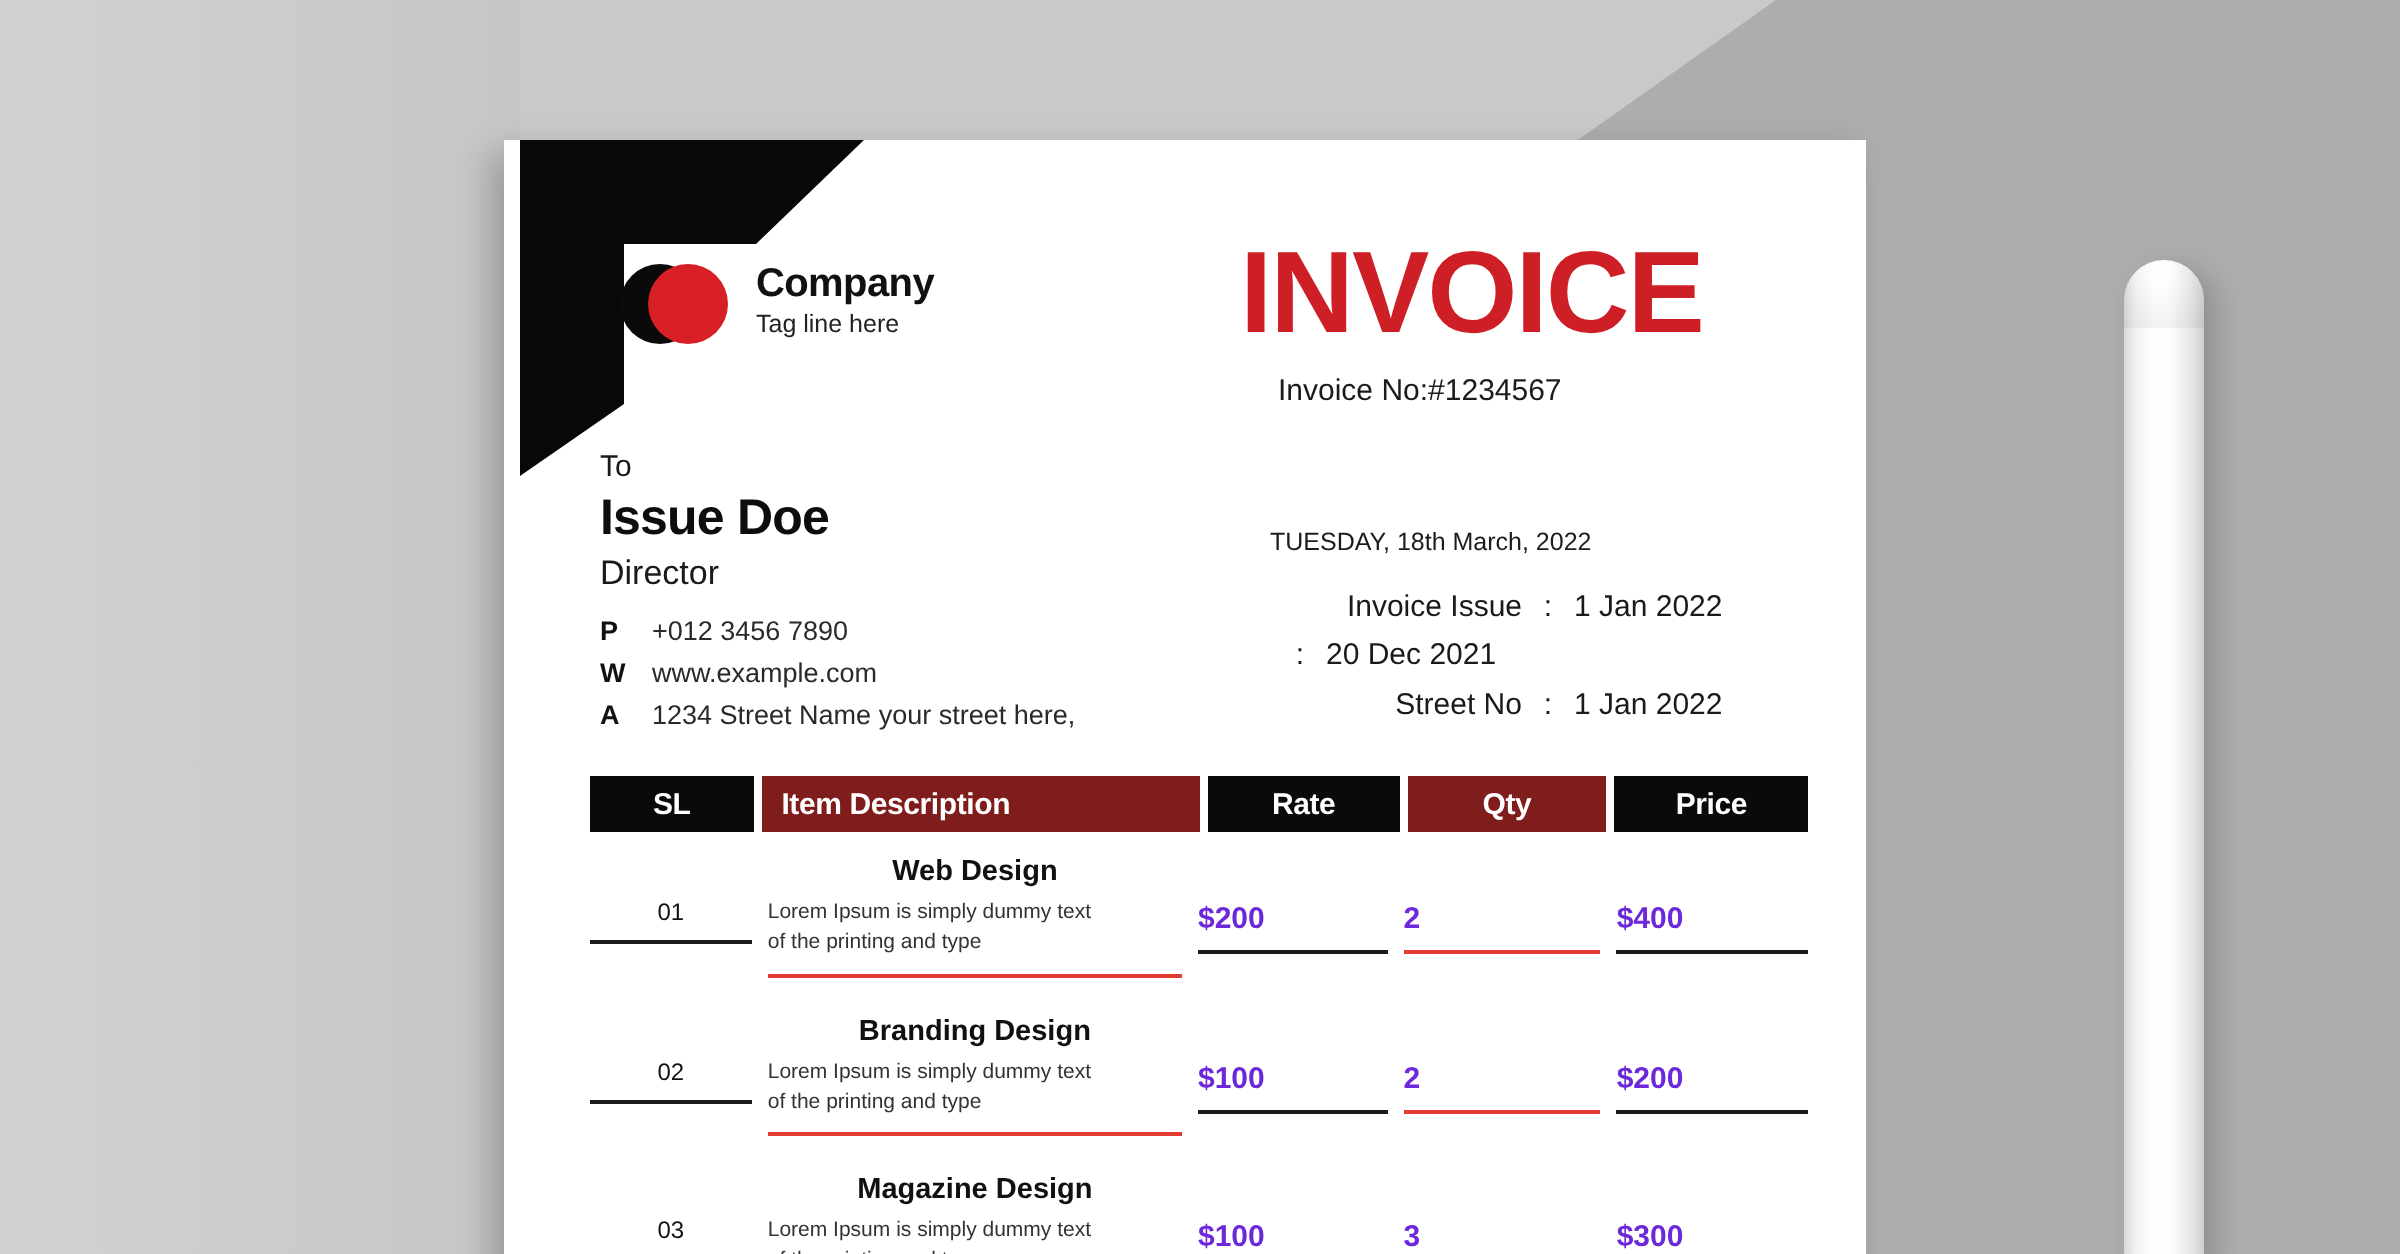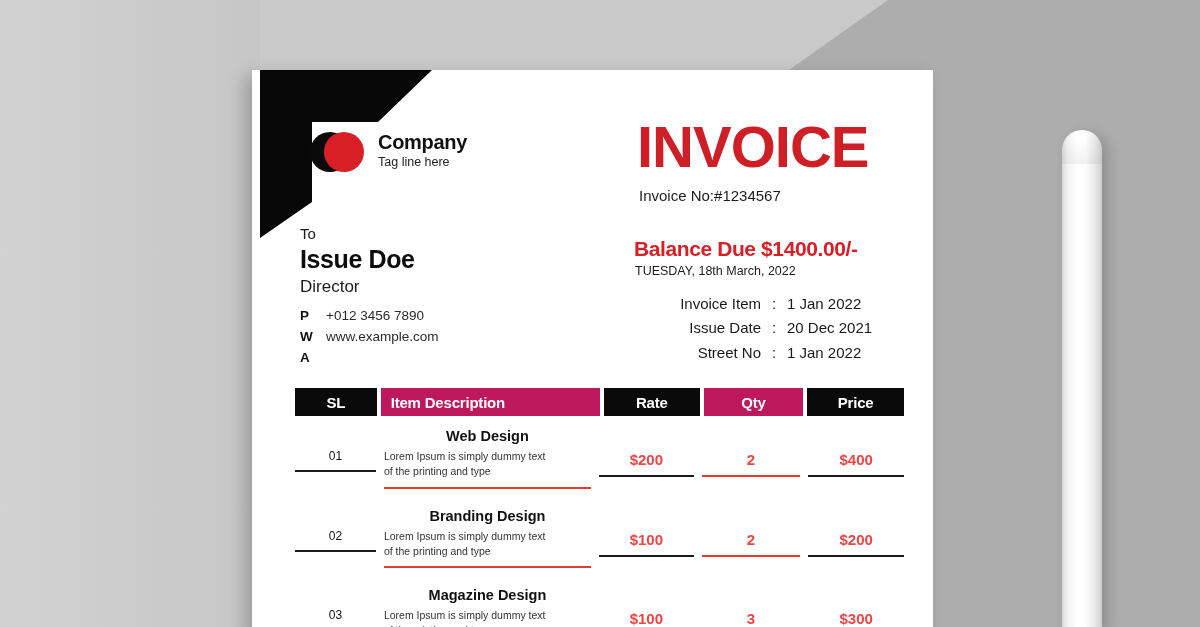--- a/index.html
+++ b/index.html
@@ -51,21 +51,21 @@
   .billto .who{font-size:25px;font-weight:bold;color:#0d0d0d;letter-spacing:-.4px;
                line-height:1.25;margin-top:1px;}
   .billto .role{font-size:17px;color:#1a1a1a;line-height:1.3;margin-top:1px;}
 
   .contact{position:absolute;left:48px;top:238px;font-size:0;}
   .contact .crow{display:flex;align-items:baseline;margin-bottom:6px;}
   .contact .key{width:26px;font-size:13.5px;font-weight:bold;color:#111;}
   .contact .val{font-size:13.5px;color:#2a2a2a;}
 
   
-  .inv-title{position:absolute;left:385px;top:48px;font-size:58px;font-weight:bold;
+  .inv-title{position:absolute;left:368px;top:48px;font-size:58px;font-weight:bold;
              color:#cf1f26;letter-spacing:-1px;line-height:1;}
   .inv-no{position:absolute;left:387px;top:117px;font-size:15px;color:#1c1c1c;}
 
   .balance{position:absolute;left:382px;top:167px;font-size:21px;font-weight:bold;
            color:#d81f26;letter-spacing:-.4px;line-height:1.1;}
   .bal-date{position:absolute;left:383px;top:194px;font-size:12.5px;color:#1c1c1c;}
 
   .dates{position:absolute;left:385px;top:222px;}
   .dates .drow{display:flex;font-size:15px;color:#1a1a1a;line-height:1.62;}
   .dates .dlab{width:124px;text-align:right;}
@@ -77,33 +77,33 @@
   .trow{display:flex;gap:4px;}
   .c-sl{width:82px;}
   .c-desc{width:210px;}
   .c-rate{width:96px;}
   .c-qty{width:100px;}
   .c-price{width:97px;}
 
   .th{height:28px;display:flex;align-items:center;justify-content:center;
       color:#fff;font-size:15px;font-weight:bold;letter-spacing:-.2px;}
   .th.black{background:#0a0a0a;}
-  .th.red{background:#be185d;}
+  .th.red{background:#7f1d1d;}
   .th.left{justify-content:flex-start;padding-left:10px;}
 
   .brow{display:flex;gap:8px;}
   .cell{padding-top:11px;padding-bottom:7px;}
   .cell .line{height:2px;margin-top:7px;}
   .line.black{background:#1b1b1b;}
   .line.red{background:#e23b32;}
 
   .sl-num{font-size:12px;color:#111;text-align:center;padding-top:22px;}
   .it-title{font-size:14.5px;font-weight:bold;color:#111;line-height:1.25;text-align:center;}
   .it-sub{font-size:10.5px;color:#333;line-height:1.45;margin-top:4px;}
-  .num{font-size:15px;font-weight:bold;color:#ef4444;text-align:center;padding-top:24px;}
+  .num{font-size:15px;font-weight:bold;color:#6d28d9;text-align:left;padding-top:24px;}
 </style>
 </head>
 <body>
 
 <div class="stage">
 
   <div class="bg-base"></div>
   <div class="bg-dark"></div>
   <div class="bg-soft"></div>
 
@@ -121,31 +121,29 @@
       </div>
       <div class="logo-text">
         <div class="name">Company</div>
         <div class="tag">Tag line here</div>
       </div>
     </div>
 
     <div class="inv-title">INVOICE</div>
     <div class="inv-no">Invoice No:#1234567</div>
 
-    <div class="balance">Balance Due $1400.00/-</div>
     <div class="bal-date">TUESDAY, 18th March, 2022</div>
 
     <div class="dates">
       <div class="drow">
-        <div class="dlab">Invoice Item</div>
+        <div class="dlab">Invoice Issue</div>
         <div class="dsep">:</div>
         <div class="dval">1 Jan 2022</div>
       </div>
       <div class="drow">
-        <div class="dlab">Issue Date</div>
         <div class="dsep">:</div>
         <div class="dval">20 Dec 2021</div>
       </div>
       <div class="drow">
         <div class="dlab">Street No</div>
         <div class="dsep">:</div>
         <div class="dval">1 Jan 2022</div>
       </div>
     </div>
 
@@ -159,20 +157,21 @@
       <div class="crow">
         <div class="key">P</div>
         <div class="val">+012 3456 7890</div>
       </div>
       <div class="crow">
         <div class="key">W</div>
         <div class="val">www.example.com</div>
       </div>
       <div class="crow">
         <div class="key">A</div>
+        <div class="val">1234 Street Name your street here,</div>
       </div>
     </div>
 
     <div class="table">
 
       <div class="trow">
         <div class="th black c-sl">SL</div>
         <div class="th red left c-desc">Item Description</div>
         <div class="th black c-rate">Rate</div>
         <div class="th red c-qty">Qty</div>

